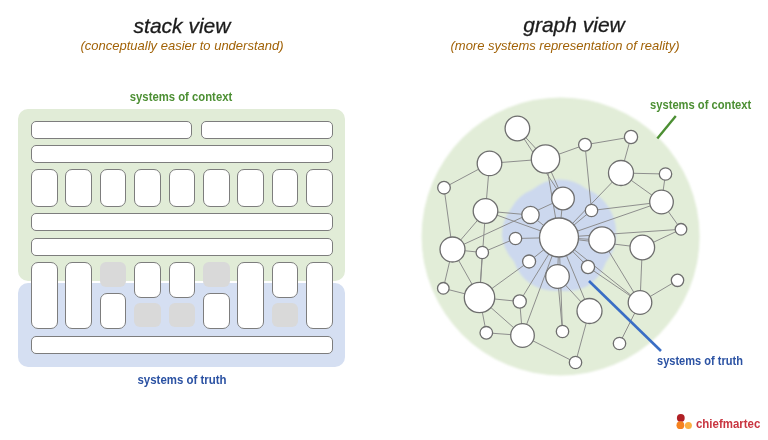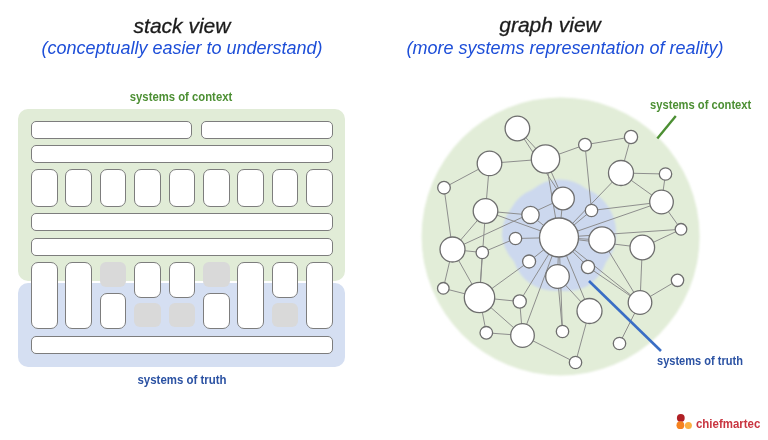--- a/index.html
+++ b/index.html
@@ -1,33 +1,33 @@
 <!DOCTYPE html>
 <html><head>
 <meta charset="utf-8">
 <style>
   html,body{margin:0;padding:0;}
   body{width:768px;height:440px;background:#ffffff;font-family:"Liberation Sans",sans-serif;overflow:hidden;}
   #page{position:relative;width:768px;height:440px;}
   .title{position:absolute;font-style:italic;font-size:21px;color:#1c1c1c;-webkit-text-stroke:0.3px #1c1c1c;white-space:nowrap;transform:translateX(-50%);}
-  .subtitle{position:absolute;font-style:italic;font-size:18px;color:#1d4ed8;white-space:nowrap;transform:translateX(-50%);}
+  .subtitle{position:absolute;font-style:italic;font-size:13px;color:#a16207;white-space:nowrap;transform:translateX(-50%);}
   .glabel{position:absolute;font-weight:bold;font-size:13px;color:#4c8f33;white-space:nowrap;}
   .blabel{position:absolute;font-weight:bold;font-size:13px;color:#2b52a3;white-space:nowrap;}
   .panel{position:absolute;border-radius:10px;}
   .bar{position:absolute;background:#ffffff;border:1.3px solid #7d7d7d;border-radius:5px;box-sizing:border-box;}
   .cell{position:absolute;background:#ffffff;border:1.3px solid #7d7d7d;border-radius:6px;box-sizing:border-box;}
   .gray{position:absolute;background:#d9d9d9;border-radius:6px;}
   .c{transform:translateX(-50%);}
 </style>
 </head>
 <body>
 <div id="page">
   <div class="title c" style="left:182px;top:13.5px;">stack view</div>
   <div class="subtitle c" style="left:182px;top:38px;">(conceptually easier to understand)</div>
-  <div class="title c" style="left:550px;top:13px;">graph view</div>
+  <div class="title c" style="left:574px;top:13px;">graph view</div>
   <div class="subtitle c" style="left:565px;top:38px;">(more systems representation of reality)</div>
 
   <div class="glabel" style="left:181px;top:89px;transform:translateX(-50%) scaleX(0.87);">systems of context</div>
   <div class="blabel" style="left:182.4px;top:372px;transform:translateX(-50%) scaleX(0.88);">systems of truth</div>
 
   <div class="panel" style="left:17.7px;top:108.5px;width:327.5px;height:172.5px;background:#e1ecd7;"></div>
   <div class="panel" style="left:17.7px;top:283px;width:327.5px;height:84px;background:#d5dff2;"></div>
 
   <div class="bar" style="left:31px;top:120.5px;width:161px;height:18.5px;"></div>
   <div class="bar" style="left:200.5px;top:120.5px;width:132px;height:18.5px;"></div>

